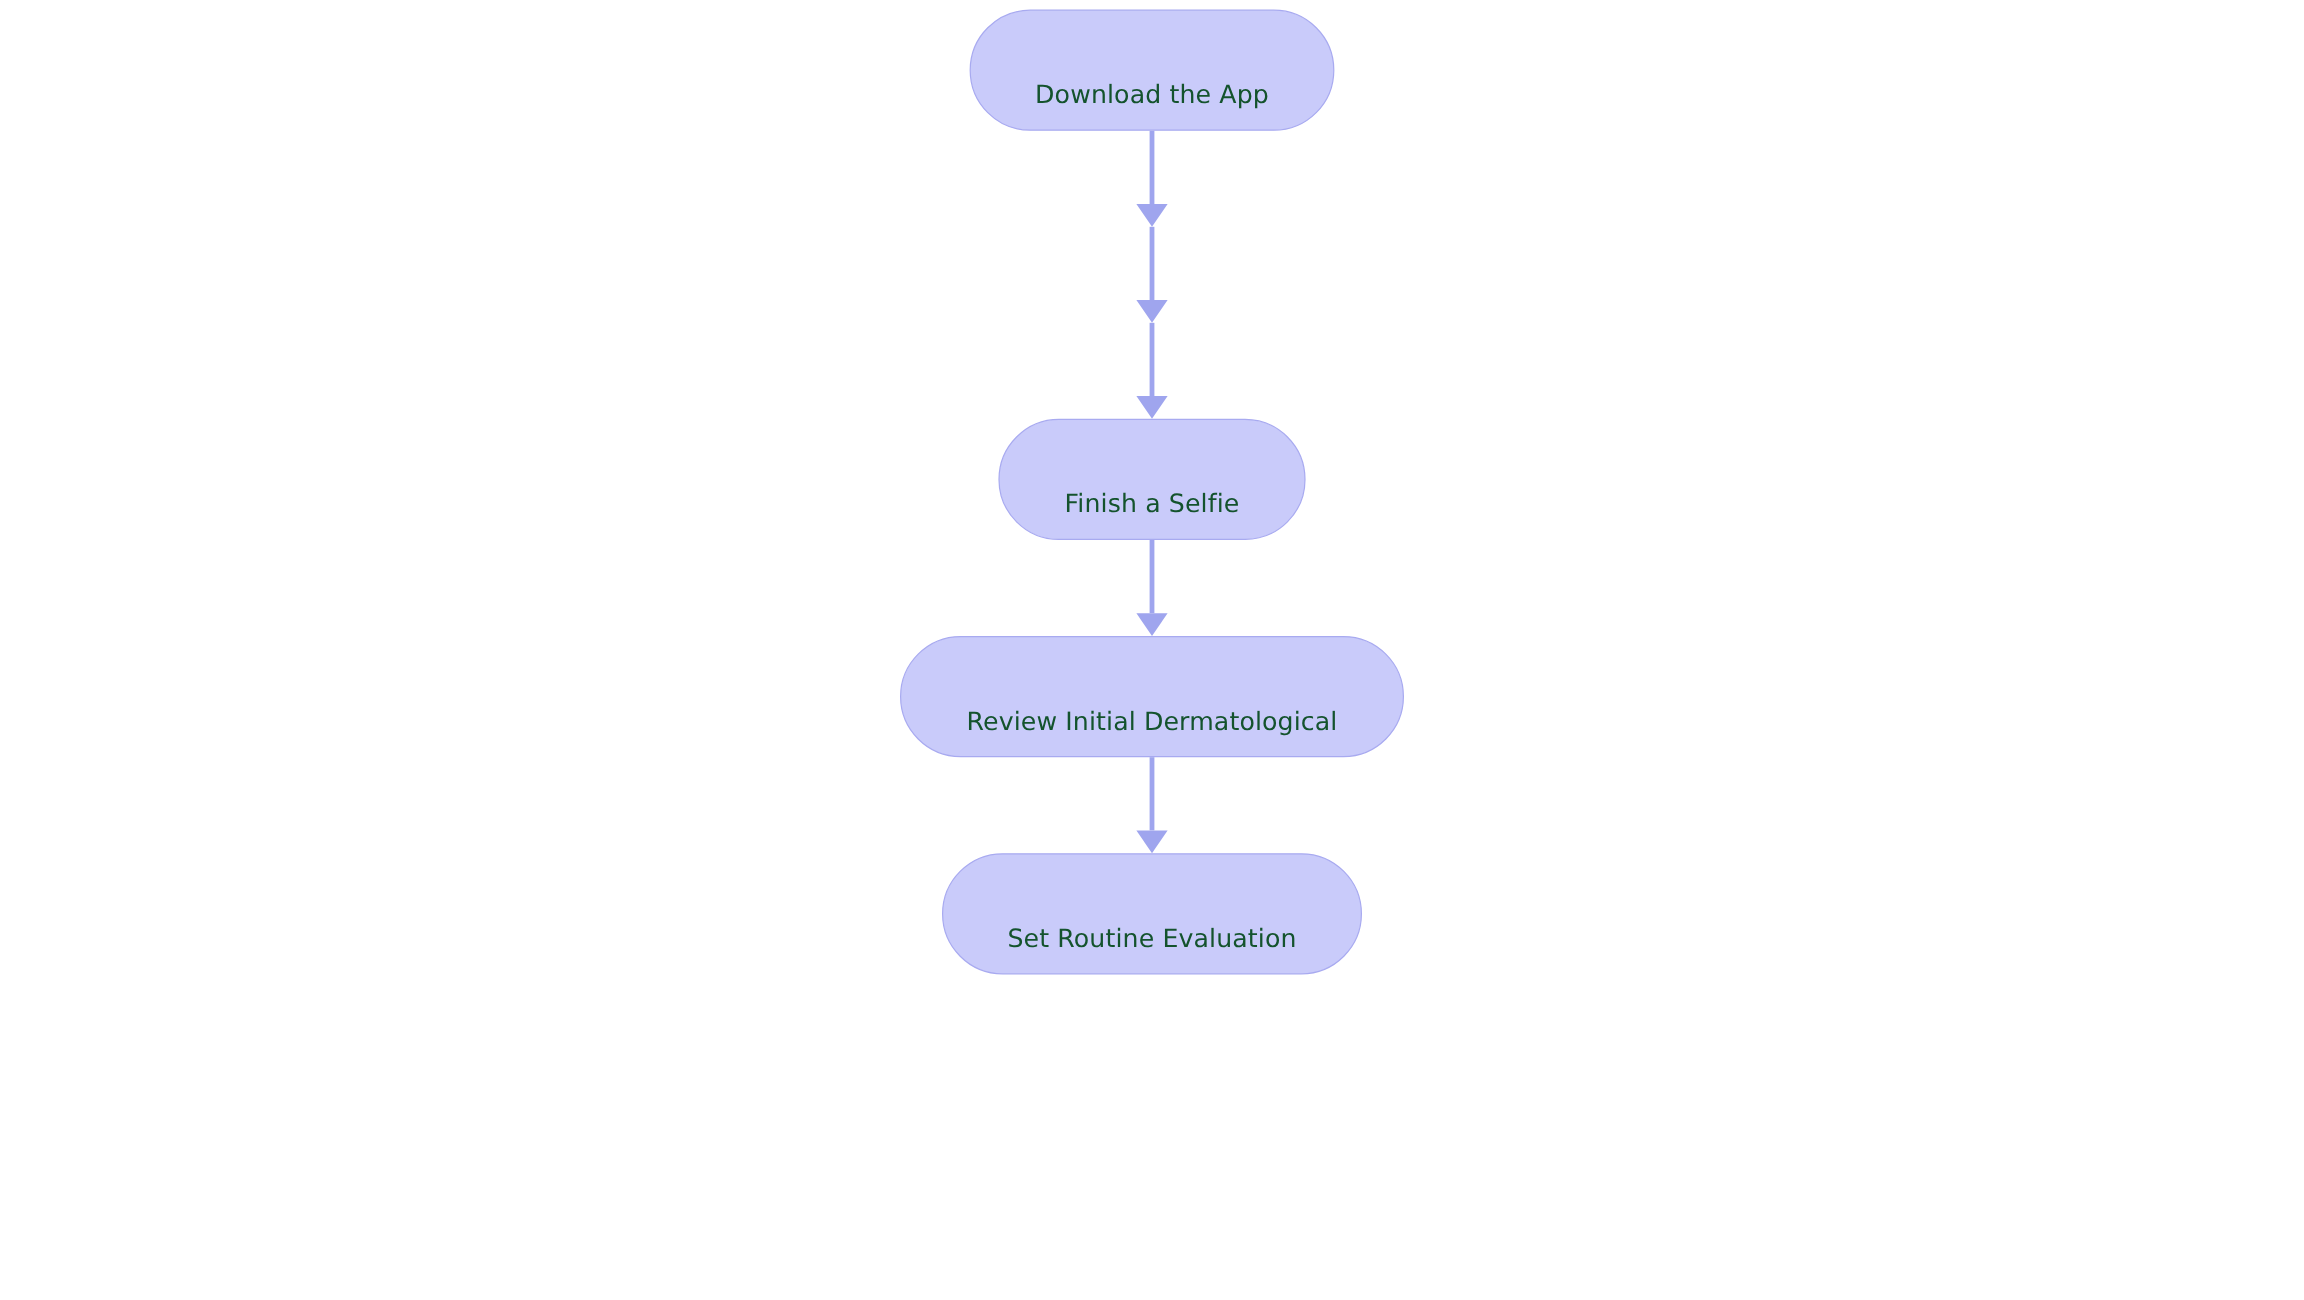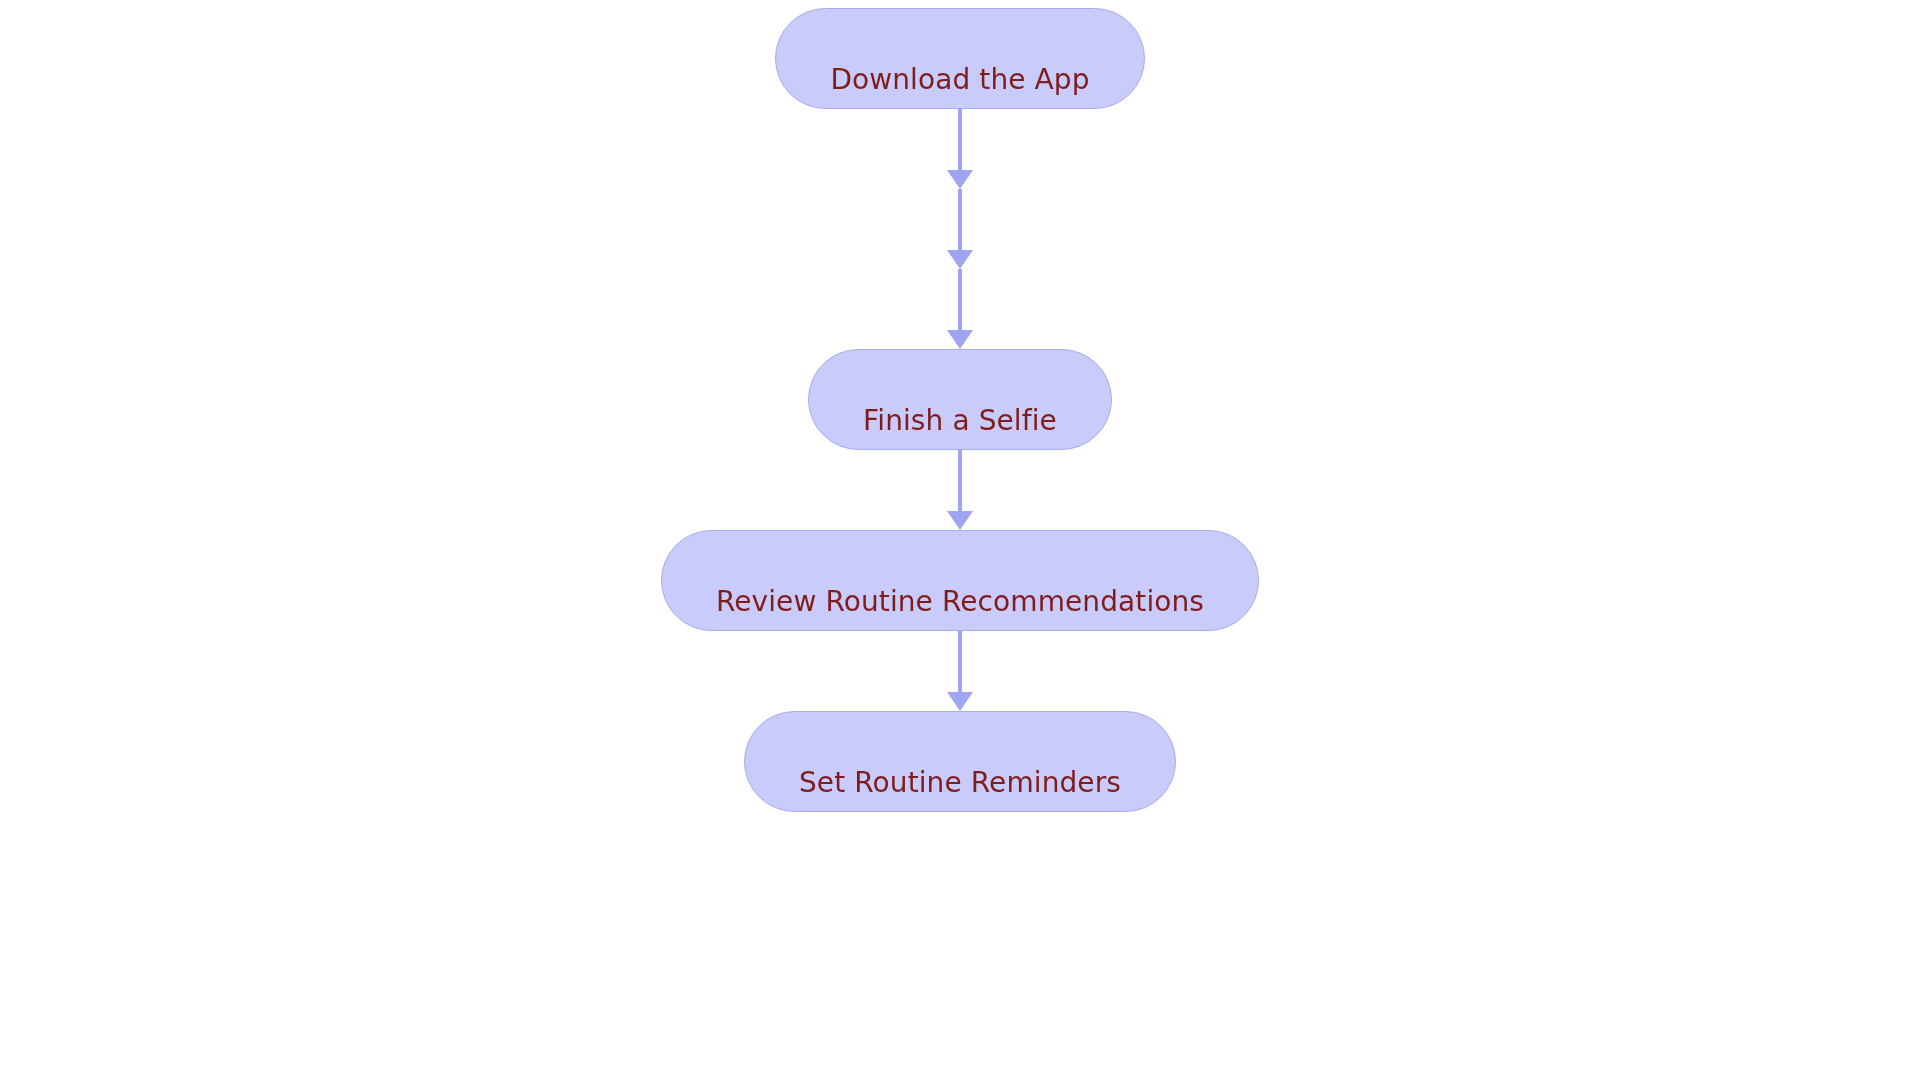--- a/index.html
+++ b/index.html
@@ -46,22 +46,22 @@
     font-size: 29px;
     font-weight: 400;
     letter-spacing: 0.1px;
     white-space: nowrap;
     padding: 0 54px;
     line-height: 1;
   }
 
   .node-label {
     display: block;
-    color: #7f1d1d;
-    font-size: 28px;
+    color: #14532d;
+    font-size: 21px;
     white-space: nowrap;
     margin-top: 42px;
   }
 
   .flow-connector {
     display: flex;
     flex-direction: column;
     align-items: center;
     justify-content: flex-start;
     height: 80px;
@@ -118,26 +118,26 @@
     <div class="flow-node">
       <span class="node-label">Finish a Selfie</span>
     </div>
 
     <div class="flow-connector">
       <div class="connector-line"></div>
       <div class="connector-arrowhead"></div>
     </div>
 
     <div class="flow-node">
-      <span class="node-label">Review Routine Recommendations</span>
+      <span class="node-label">Review Initial Dermatological</span>
     </div>
 
     <div class="flow-connector">
       <div class="connector-line"></div>
       <div class="connector-arrowhead"></div>
     </div>
 
     <div class="flow-node">
-      <span class="node-label">Set Routine Reminders</span>
+      <span class="node-label">Set Routine Evaluation</span>
     </div>
 
   </div>
 </div>
 
 </body></html>

